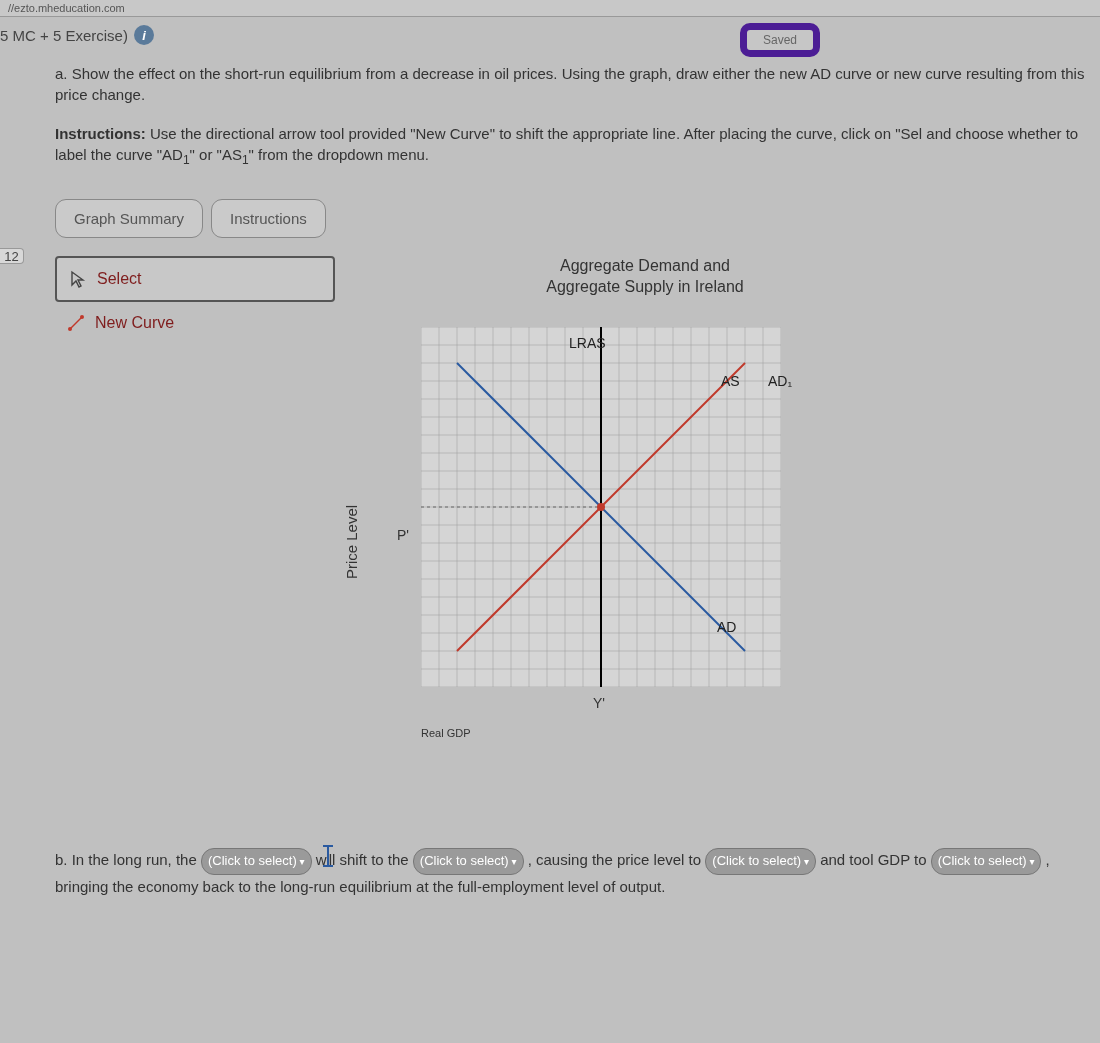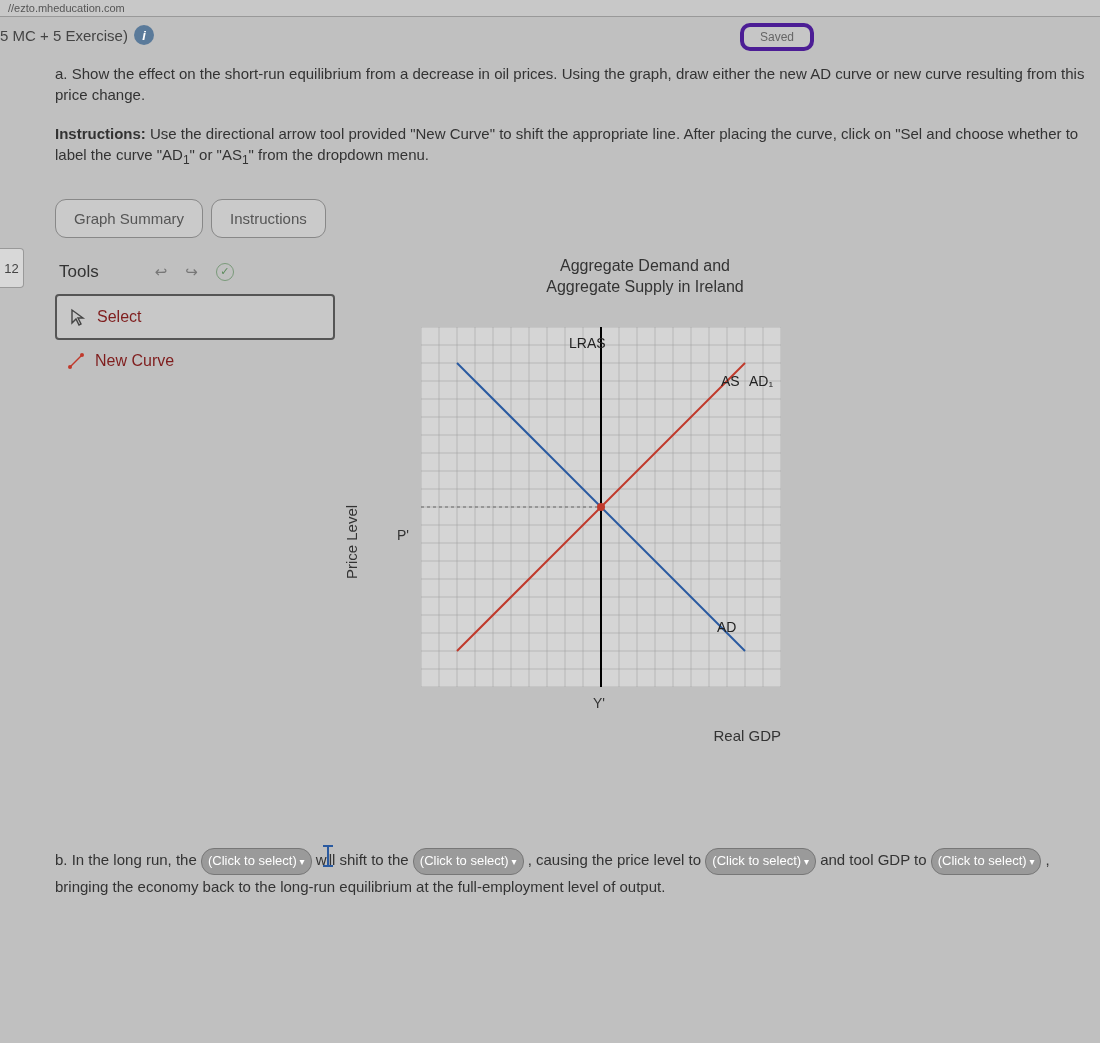--- a/index.html
+++ b/index.html
@@ -33,21 +33,21 @@
   .info-circle {
     width: 20px; height: 20px; border-radius: 50%;
     background: #5a7a9a; color: #fff;
     display: inline-flex; align-items: center; justify-content: center;
     font-size: 13px; font-weight: bold; font-style: italic;
     margin-left: 6px;
   }
   .saved-pill {
     position: absolute;
     left: 740px; top: 6px;
-    border: 4px solid #4c1d95;
+    border: 7px solid #4c1d95;
     border-radius: 10px;
     padding: 3px 16px;
     font-size: 12px;
     color: #666;
     background: #c6c6c6;
   }
   .content {
     padding: 10px 10px 0 55px;
   }
   .qtext {
@@ -59,21 +59,21 @@
   .instr {
     font-size: 15px;
     color: #333;
     line-height: 1.4;
     margin-bottom: 30px;
   }
   .instr b { font-weight: bold; }
   .page-badge {
     position: absolute;
     left: 0; top: 248px;
-    width: 24px; height: 40px;
+    width: 24px; height: 16px;
     background: #d8d8d8;
     border: 1px solid #999;
     border-left: none;
     border-radius: 0 4px 4px 0;
     display: flex; align-items: center; justify-content: center;
     font-size: 13px;
     color: #444;
   }
   .tabs-row {
     display: flex;
@@ -180,22 +180,22 @@
   .curve-label {
     position: absolute;
     font-size: 14px;
     color: #222;
   }
   .xlabel {
     position: absolute;
     left: 46px;
     top: 400px;
     width: 360px;
-    text-align: right;
-    font-size: 15px;
+    text-align: left;
+    font-size: 11px;
     color: #333;
   }
   .xtick {
     position: absolute;
     top: 368px;
     font-size: 14px;
     color: #333;
   }
   .part-b {
     margin-top: 90px;
@@ -253,27 +253,20 @@
   </p>
 
   <div class="tabs-row">
     <div class="tab-btn">Graph Summary</div>
     <div class="tab-btn">Instructions</div>
   </div>
 
   <div class="work-area">
 
     <div class="tool-panel">
-      <div class="tools-head">
-        <span>Tools</span>
-        <span style="flex:0 0 20px"></span>
-        <span class="hist">↩</span>
-        <span class="hist">↪</span>
-        <span class="check">✓</span>
-      </div>
 
       <div class="tool-item selected">
         <span class="icon-box">
           <svg width="18" height="18" viewBox="0 0 18 18">
               <path d="M3 2 L3 15 L7 11 L10 17 L12 16 L9 10 L14 10 Z" fill="none" stroke="#444" stroke-width="1.4"></path>
             </svg>
         </span>
         <span>Select</span>
       </div>
 
@@ -361,21 +354,21 @@
 
             <line x1="36" y1="36" x2="324" y2="324" stroke="#2a5aa0" stroke-width="2"></line>
 
             <line x1="90" y1="36" x2="342" y2="288" stroke="#c0392b" stroke-width="2" style="display:none"></line>
 
             <circle cx="180" cy="180" r="4" fill="#c0392b"></circle>
           </svg>
 
           <span class="curve-label" style="left:148px; top:8px;">LRAS</span>
           <span class="curve-label" style="left:300px; top:46px;">AS</span>
-          <span class="curve-label" style="left:328px; top:46px;">AD₁</span>
+          <span class="curve-label" style="left:347px; top:46px;">AD₁</span>
           <span class="curve-label" style="left:296px; top:292px;">AD</span>
         </div>
 
         <div class="xtick" style="left:218px;">Y'</div>
         <div class="xlabel">Real GDP</div>
       </div>
     </div>
 
   </div>
 </div>

